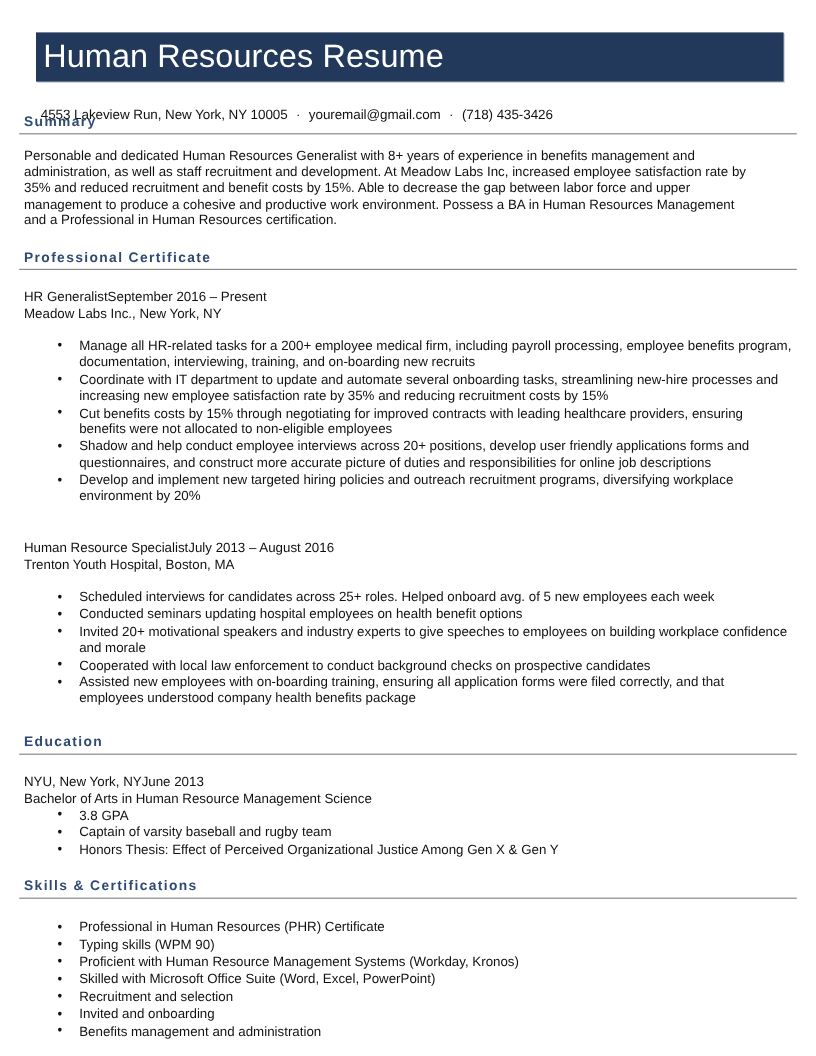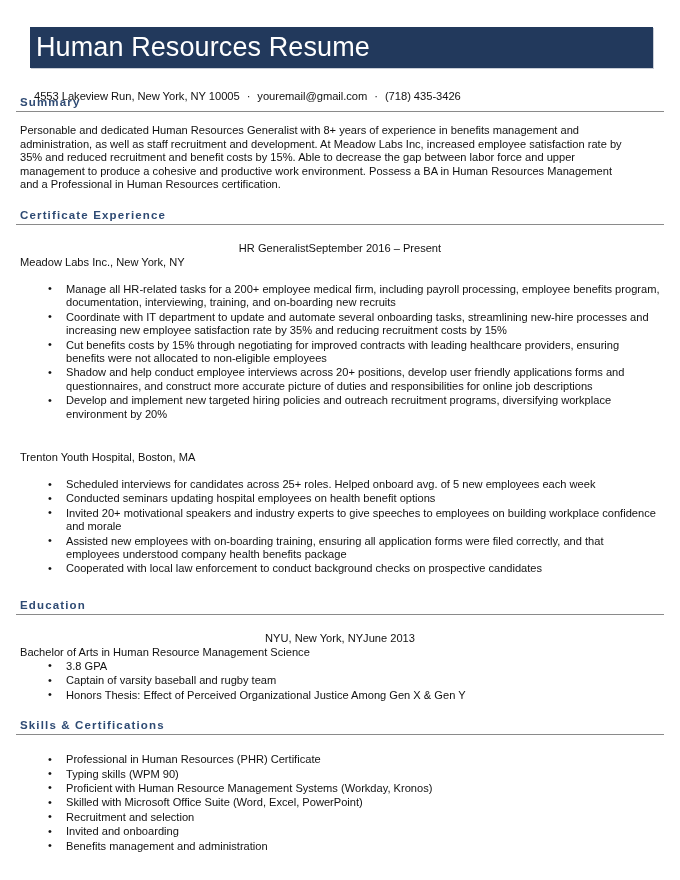--- a/index.html
+++ b/index.html
@@ -94,21 +94,21 @@
     padding-bottom: 2px;
     text-align: left;
     line-height: 13.6px;
     max-width: 612px;
   }
 
   
   .entry { padding-top: 12px; }
   .entry-row {
     display: flex;
-    justify-content: center;
+    justify-content: flex-start;
     align-items: baseline;
     line-height: 14px;
   }
   .entry-title { font-size: 11.1px; color: #111111; }
   .entry-date { font-size: 11.1px; color: #111111; white-space: nowrap; }
   .entry-sub {
     font-size: 11.1px;
     color: #111111;
     line-height: 14px;
   }
@@ -161,48 +161,52 @@
     <div class="section">
       <div class="section-head">Summary</div>
       <div class="section-body">
         <div class="summary-text">Personable and dedicated Human Resources Generalist with 8+ years of experience in benefits management and administration, as well as staff recruitment and development. At Meadow Labs Inc, increased employee satisfaction rate by 35% and reduced recruitment and benefit costs by 15%. Able to decrease the gap between labor force and upper management to produce a cohesive and productive work environment.  Possess a BA in Human Resources Management and a Professional in Human Resources certification.</div>
       </div>
     </div>
 
     <div class="gap-before-edu"></div>
 
     <div class="section">
-      <div class="section-head">Certificate Experience</div>
+      <div class="section-head">Professional Certificate</div>
       <div class="section-body">
 
         <div class="entry">
           <div class="entry-row">
             <span class="entry-title">HR Generalist</span>
             <span class="entry-date">September 2016 – Present</span>
           </div>
           <div class="entry-sub">Meadow Labs Inc., New York, NY</div>
           <ul class="bullets spaced">
             <li>Manage all HR-related tasks for a 200+ employee medical firm, including payroll processing, employee benefits program, documentation, interviewing, training, and on-boarding new recruits</li>
             <li>Coordinate with IT department to update and automate several onboarding tasks, streamlining new-hire processes and increasing new employee satisfaction rate by 35% and reducing recruitment costs by 15%</li>
             <li>Cut benefits costs by 15% through negotiating for improved contracts with leading healthcare providers, ensuring benefits were not allocated to non-eligible employees</li>
             <li>Shadow and help conduct employee interviews across 20+ positions, develop user friendly applications forms and questionnaires, and construct more accurate picture of duties and responsibilities for online job descriptions</li>
             <li>Develop and implement new targeted hiring policies and outreach recruitment programs, diversifying workplace environment by 20%</li>
           </ul>
         </div>
 
         <div class="gap-after-exp1"></div>
 
         <div class="entry">
+          <div class="entry-row">
+            <span class="entry-title">Human Resource Specialist</span>
+            <span class="entry-date">July 2013 – August 2016</span>
+          </div>
           <div class="entry-sub">Trenton Youth Hospital, Boston, MA</div>
           <ul class="bullets spaced">
             <li>Scheduled interviews for candidates across 25+ roles. Helped onboard avg. of 5 new employees each week</li>
             <li>Conducted seminars updating hospital employees on health benefit options</li>
             <li>Invited 20+ motivational speakers and industry experts to give speeches to employees on building workplace confidence and morale</li>
+            <li>Cooperated with local law enforcement to conduct background checks on prospective candidates</li>
             <li>Assisted new employees with on-boarding training, ensuring all application forms were filed correctly, and that employees understood company health benefits package</li>
-            <li>Cooperated with local law enforcement to conduct background checks on prospective candidates</li>
           </ul>
         </div>
 
       </div>
     </div>
 
     <div class="gap-after-exp2"></div>
 
     <div class="section">
       <div class="section-head">Education</div>

